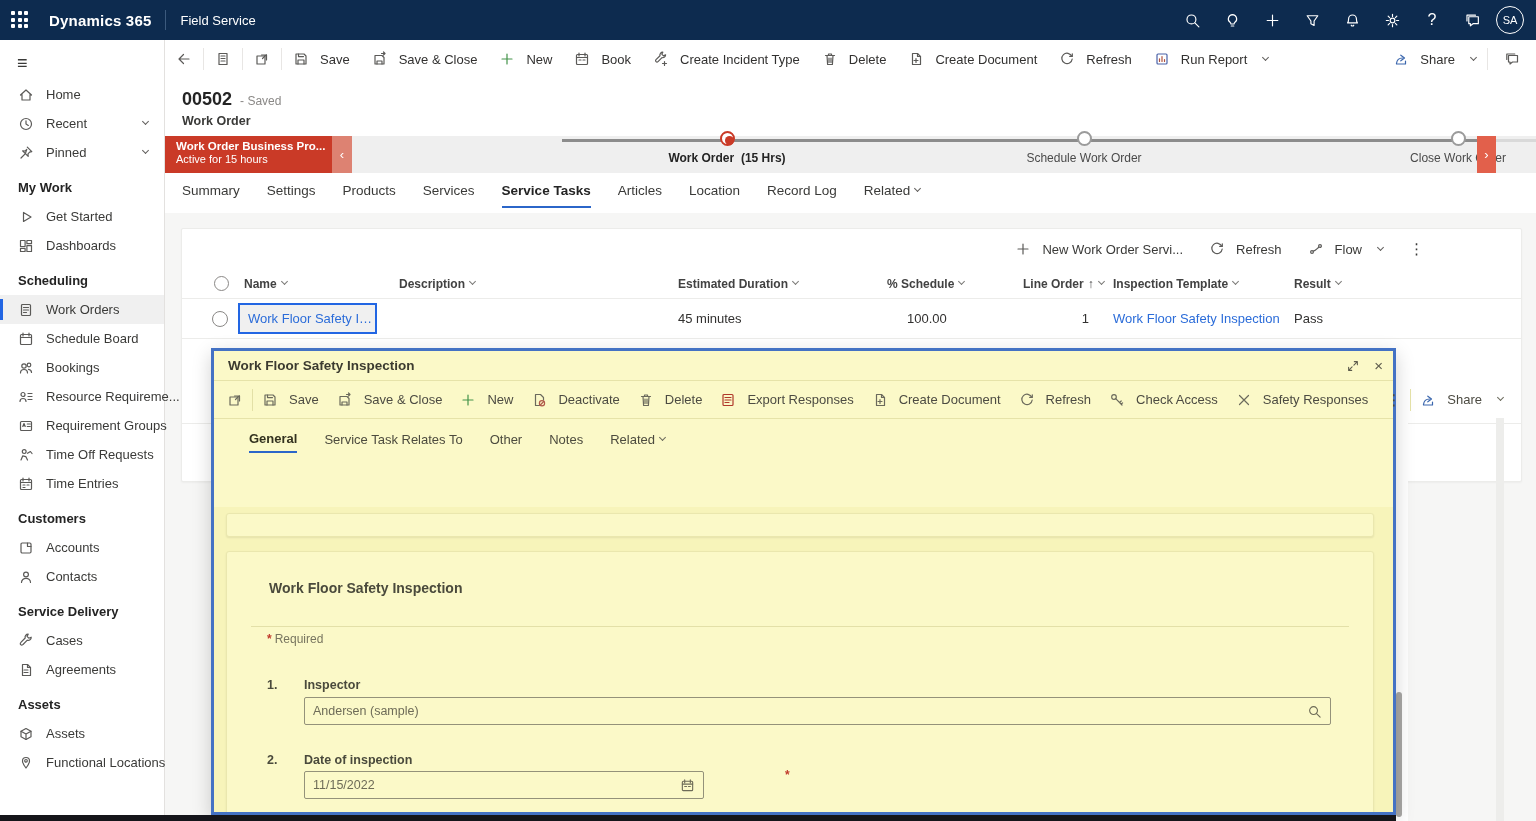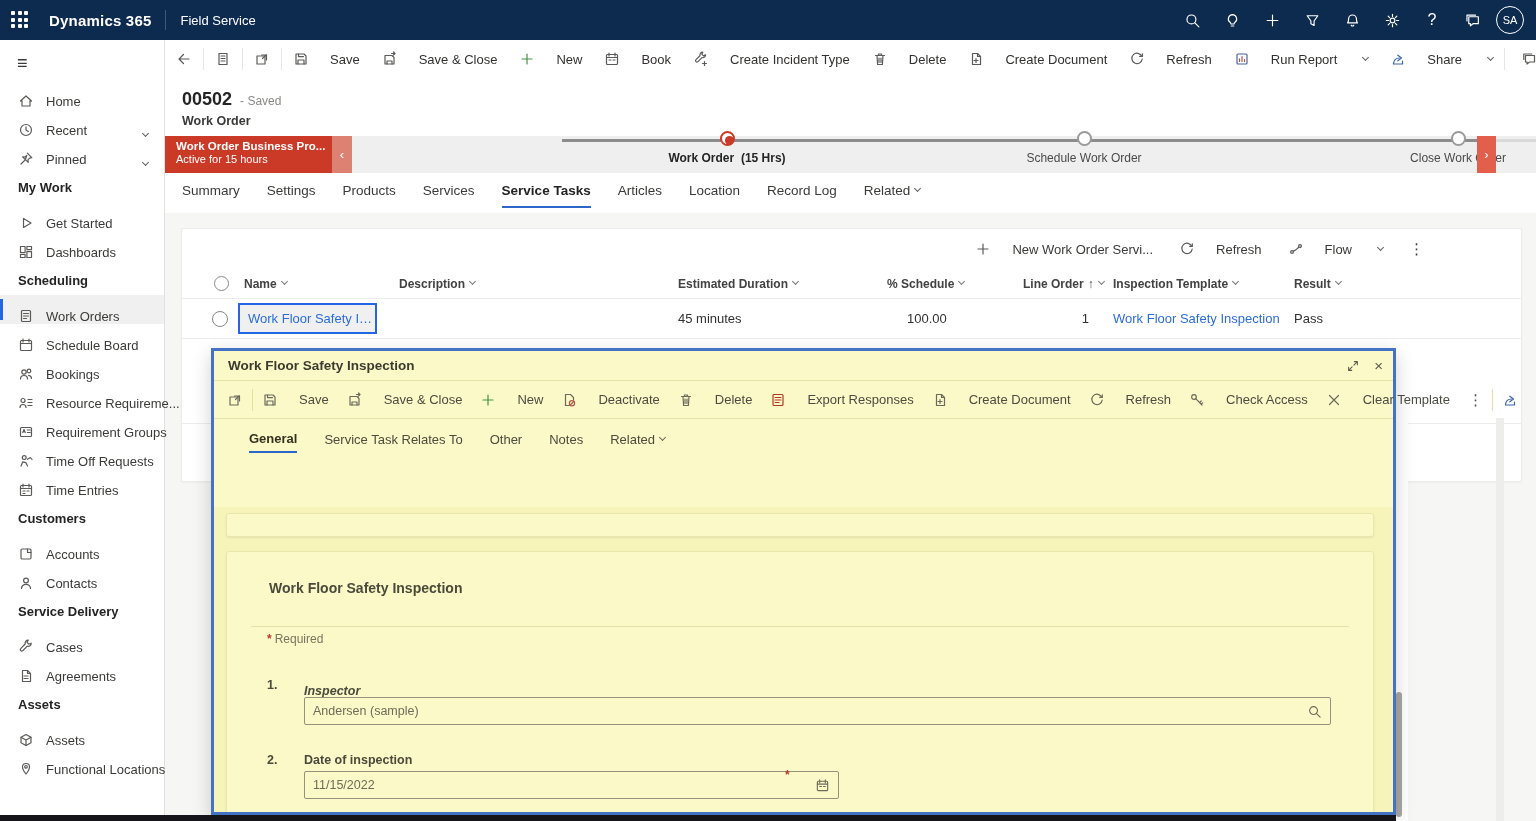--- a/index.html
+++ b/index.html
@@ -21,32 +21,32 @@
   #top-icons { margin-left:auto; display:flex; align-items:center; gap:0; }
   .topic { width:40px; height:40px; display:flex; align-items:center; justify-content:center; cursor:pointer; color:#fff;}
   .topic svg.ic { width:17px; height:17px; stroke-width:1.1; }
   #avatar { width:28px; height:28px; border-radius:50%; border:1px solid #fff; display:flex;
     align-items:center; justify-content:center; font-size:11px; margin:0 12px 0 4px; cursor:pointer;}
   
   #sidebar { position:absolute; left:0; top:40px; width:165px; height:781px; background:#fff;
     border-right:1px solid #e3e1df; z-index:5; padding-top:6px; }
   #hamburger { height:34px; display:flex; align-items:center; padding-left:17px; font-size:18px;
     color:#3a3a38; cursor:pointer; }
-  .nav-item { height:29px; display:flex; align-items:flex-end; padding-left:18px; font-size:13px;
+  .nav-item { height:29px; display:flex; align-items:center; padding-left:18px; font-size:13px;
     color:#3a3a38; cursor:pointer; position:relative; }
   .nav-item .lbl { margin-left:12px; white-space:nowrap; }
   .nav-item .nav-chev { margin-left:auto; margin-right:16px; color:#605e5c; }
   .nav-item.selected { background:#f0f0f0; }
   .nav-item.selected::before { content:""; position:absolute; left:0; top:4px; bottom:4px; width:3px; background:#2266e3; }
   .nav-section { font-size:13px; font-weight:700; color:#242424; padding:13px 0 7px 18px; }
   .nav-ic { color:#5b5a58; display:flex; }
   
   #cmdbar { position:absolute; left:165px; top:40px; right:0; height:38px; background:#fff;
     display:flex; align-items:center; z-index:6; }
-  .cmd { display:flex; align-items:center; gap:21px; font-size:13px; color:#323130;
+  .cmd { display:flex; align-items:center; gap:11px; font-size:13px; color:#323130;
     padding:0 11px; height:26px; cursor:pointer; white-space:nowrap; }
   .cmd .ic { color:#5b5a58; }
   .vsep { width:1px; height:22px; background:#e8e6e4; flex:none; }
   .green { color:#44934a !important; }
   
   #recheader { position:absolute; left:165px; top:78px; right:0; height:58px; background:#fff; z-index:4; }
   #rec-id { position:absolute; left:17px; top:11px; font-size:18px; font-weight:700; color:#242424;}
   #rec-status { font-size:12px; font-weight:400; color:#8a8886; margin-left:8px; }
   #rec-entity { position:absolute; left:17px; top:36px; font-size:12.5px; font-weight:700; color:#3a3a38; }
   
@@ -706,21 +706,21 @@
       <svg class="ic" viewBox="0 0 16 16">
           <circle cx="5" cy="5" r="2.3"></circle>
           <path d="M6.7 6.7 13 13M10.6 10.6l1.6-1.6M12.2 12.2l1.4-1.4"></path>
         </svg>
       <span>Check Access</span>
     </div>
     <div class="cmd">
       <svg class="ic" viewBox="0 0 16 16">
           <path d="M3.5 3.5l9 9M12.5 3.5l-9 9"></path>
         </svg>
-      <span>Clear Template</span>
+      <span>Safety Responses</span>
     </div>
     <div class="cmd" style="font-size:15px;">⋮</div>
     <div style="margin-left:auto; display:flex; align-items:center; height:100%;">
       <div class="vsep"></div>
       <div class="cmd">
         <svg class="ic share-blue" viewBox="0 0 16 16">
             <path d="M3.5 12.5c.4-3.6 2.6-5.5 6-5.5"></path>
             <path d="M7.8 4.2 11.5 7l-3.7 2.8M3.5 12.5V13h9v-3"></path>
           </svg>
         <span>Share</span>
@@ -742,32 +742,32 @@
   </div>
 
   <div id="dlg-content">
     <div id="strip-card"></div>
     <div id="form-card">
       <div id="form-heading">Work Floor Safety Inspection</div>
       <div id="form-divider"></div>
       <div id="required-note"><span class="ast">*</span><span>Required</span></div>
 
       <div class="fnum" style="top:126px;">1.</div>
-      <div class="flabel" style="top:132px;font-style:italic;">Inspector</div>
+      <div class="flabel" style="top:126px;">Inspector</div>
       <div class="yinput" style="left:77px; top:145px; width:1027px;">
         <input type="text" value="Andersen (sample)" style="">
         <svg class="ic" viewBox="0 0 16 16">
             <circle cx="7" cy="7" r="4.2"></circle>
             <path d="M10.2 10.2 14 14"></path>
           </svg>
       </div>
 
       <div class="fnum" style="top:201px;">2.</div>
       <div class="flabel" style="top:201px;">Date of inspection</div>
-      <div class="yinput" style="left:77px; top:219px; width:535px;">
+      <div class="yinput" style="left:77px; top:219px; width:400px;">
         <input type="text" value="11/15/2022" style="">
         <svg class="ic" viewBox="0 0 16 16">
             <rect x="2.5" y="3.5" width="11" height="10" rx="1"></rect>
             <path d="M2.5 6.5h11M5 2v3M11 2v3M5 9h2M9 9h2"></path>
           </svg>
       </div>
       <div class="date-ast">*</div>
     </div>
   </div>
 </div>

